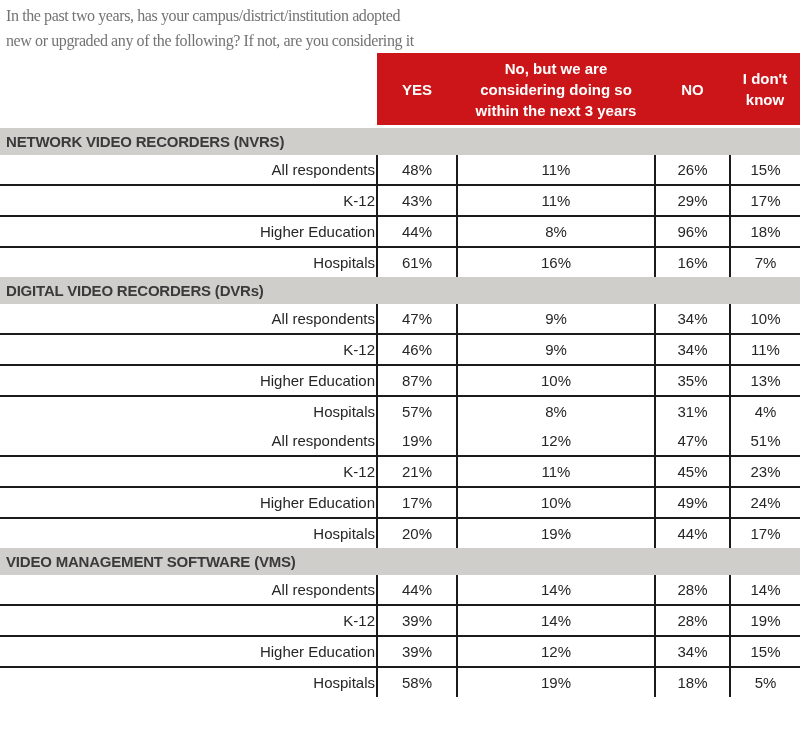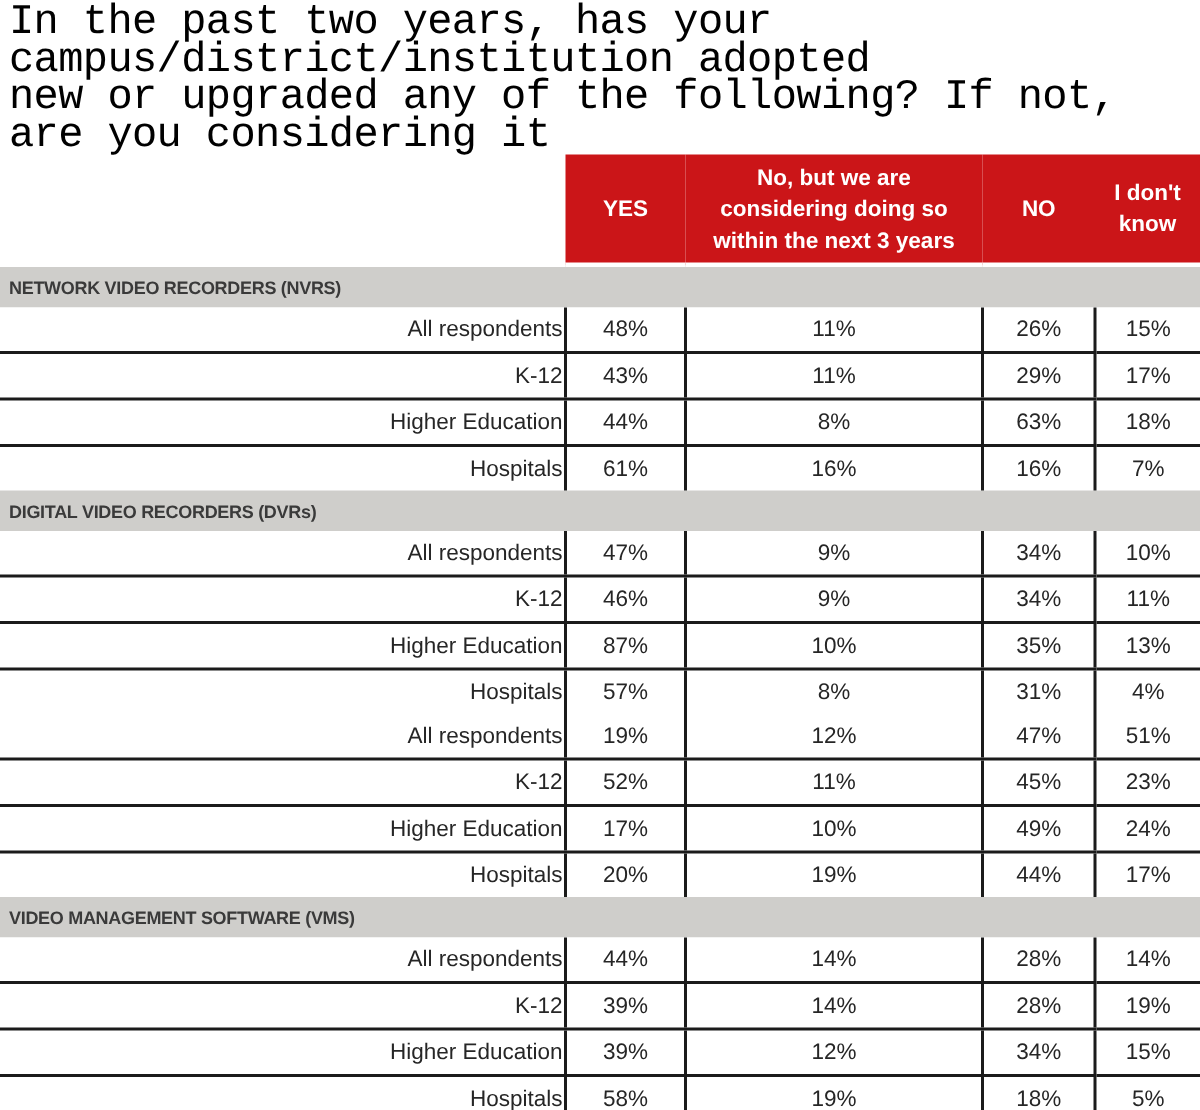--- a/index.html
+++ b/index.html
@@ -9,25 +9,25 @@
   }
   body {
     width: 800px;
     height: 740px;
     font-family: "Liberation Sans", sans-serif;
     color: #1a1a1a;
     overflow: hidden;
   }
   .title {
     padding: 3px 6px 0 6px;
-    font-family: Liberation Mono, monospace;
-    font-size: 28px;
+    font-family: Liberation Serif, serif;
+    font-size: 16px;
     line-height: 25px;
     letter-spacing: -0.4px;
-    color: #000000;
+    color: #737373;
   }
   table.survey {
     width: 800px;
     border-collapse: collapse;
     table-layout: fixed;
   }
   col.c-label { width: 377px; }
   col.c-yes   { width: 80px;  }
   col.c-cons  { width: 198px; }
   col.c-no    { width: 75px;  }
@@ -47,21 +47,21 @@
     text-align: center;
     vertical-align: middle;
     height: 68px;
     padding: 2px 8px;
     border-bottom: 3px solid #ffffff;
   }
   tr.section-row td {
     background: #cfcecb;
     color: #3a3a3a;
     font-weight: bold;
-    font-size: 12px;
+    font-size: 15px;
     letter-spacing: -0.2px;
     text-align: left;
     padding: 5px 4px 5px 6px;
     height: 17px;
     border: none;
   }
   tr.data-row td {
     font-size: 15px;
     color: #262626;
     height: 27px;
@@ -123,21 +123,21 @@
       <td class="lbl">K-12</td>
       <td class="val">43%</td>
       <td class="val">11%</td>
       <td class="val">29%</td>
       <td class="val">17%</td>
     </tr>
     <tr class="data-row">
       <td class="lbl">Higher Education</td>
       <td class="val">44%</td>
       <td class="val">8%</td>
-      <td class="val">63%</td>
+      <td class="val">96%</td>
       <td class="val">18%</td>
     </tr>
     <tr class="data-row last">
       <td class="lbl">Hospitals</td>
       <td class="val">61%</td>
       <td class="val">16%</td>
       <td class="val">16%</td>
       <td class="val">7%</td>
     </tr>
 
@@ -175,21 +175,21 @@
 
     <tr class="data-row">
       <td class="lbl">All respondents</td>
       <td class="val">19%</td>
       <td class="val">12%</td>
       <td class="val">47%</td>
       <td class="val">51%</td>
     </tr>
     <tr class="data-row">
       <td class="lbl">K-12</td>
-      <td class="val">52%</td>
+      <td class="val">21%</td>
       <td class="val">11%</td>
       <td class="val">45%</td>
       <td class="val">23%</td>
     </tr>
     <tr class="data-row">
       <td class="lbl">Higher Education</td>
       <td class="val">17%</td>
       <td class="val">10%</td>
       <td class="val">49%</td>
       <td class="val">24%</td>

